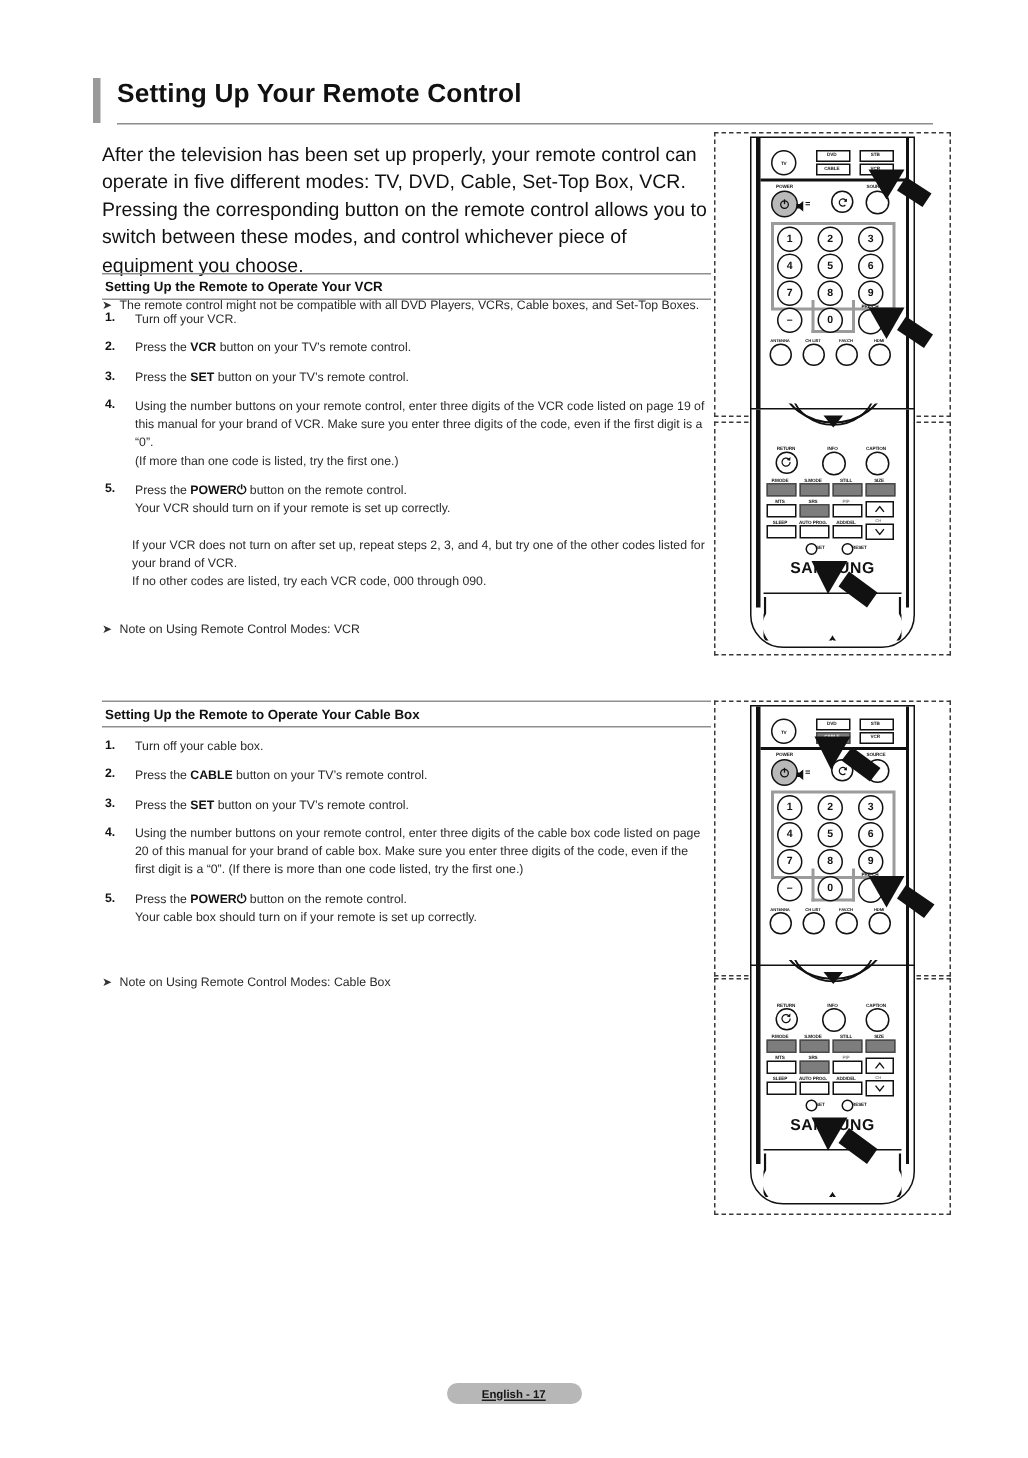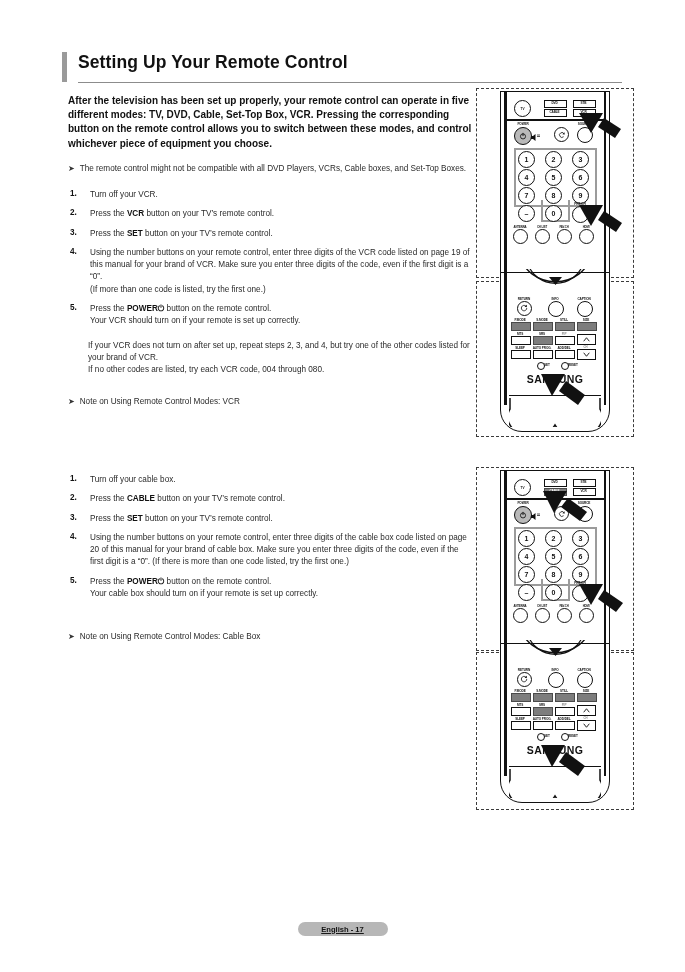--- a/index.html
+++ b/index.html
@@ -18,21 +18,21 @@
     position:absolute;left:16px;top:0px;
     font-size:17.5px;font-weight:bold;letter-spacing:.1px;color:#111;
     white-space:nowrap;
   }
   .title-rule{position:absolute;left:16px;top:30px;width:544px;height:1px;background:#8c8c8c;}
 
   
   .col{position:absolute;left:68px;width:406px;}
 
   .intro{
-    font-size:10px;font-weight:bold;line-height:1.42;color:#111;
+    font-size:13px;font-weight:normal;line-height:1.42;color:#111;
   }
   .bullet-row{display:flex;gap:5px;align-items:flex-start;}
   .bullet-mark{font-size:8px;line-height:1.42;color:#333;flex:0 0 auto;}
   .bullet-body{font-size:8.2px;line-height:1.45;color:#2a2a2a;}
 
   
   .sec{position:relative;}
   .sec-rule-top{height:1px;background:#8f8f8f;}
   .sec-title{font-size:8.9px;font-weight:bold;padding:3px 0 3px 2px;color:#111;}
   .sec-rule-bot{height:1px;background:#8f8f8f;}
@@ -107,20 +107,25 @@
   <div class="col" style="top:94px;">
     <div class="intro">After the television has been set up properly, your remote control can operate in five different modes: TV, DVD, Cable, Set-Top Box, VCR. Pressing the corresponding button on the remote control allows you to switch between these modes, and control whichever piece of equipment you choose.</div>
     <div class="gap-md"></div>
     <div class="bullet-row">
       <div class="bullet-mark">➤</div>
       <div class="bullet-body">The remote control might not be compatible with all DVD Players, VCRs, Cable boxes, and Set-Top Boxes.</div>
     </div>
   </div>
 
   <div class="col" style="top:182px;">
+    <div class="sec">
+      <div class="sec-rule-top"></div>
+      <div class="sec-title">Setting Up the Remote to Operate Your VCR</div>
+      <div class="sec-rule-bot"></div>
+    </div>
 
     <div class="step">
       <div class="step-num">1.</div>
       <div class="step-body">Turn off your VCR.</div>
     </div>
 
     <div class="step">
       <div class="step-num">2.</div>
       <div class="step-body"><span>Press the </span><b>VCR</b><span> button on your TV’s remote control.</span></div>
     </div>
@@ -141,32 +146,37 @@
     <div class="step">
       <div class="step-num">5.</div>
       <div class="step-body">
         <span>Press the </span><b>POWER⏻</b><span> button on the remote control.</span><br>
         <span>Your VCR should turn on if your remote is set up correctly.</span>
       </div>
     </div>
 
     <div class="gap-md"></div>
     <div class="para indent">If your VCR does not turn on after set up, repeat steps 2, 3, and 4, but try one of the other codes listed for your brand of VCR.</div>
-    <div class="para indent">If no other codes are listed, try each VCR code, 004 through 080.</div>
+    <div class="para indent">If no other codes are listed, try each VCR code, 000 through 090.</div>
 
     <div class="gap-lg"></div>
     <div class="note">
       <div class="bullet-mark">➤</div>
       <div class="note-body">
         <span>Note on Using Remote Control Modes: VCR</span><br>
       </div>
     </div>
   </div>
 
   <div class="col" style="top:467px;">
+    <div class="sec">
+      <div class="sec-rule-top"></div>
+      <div class="sec-title">Setting Up the Remote to Operate Your Cable Box</div>
+      <div class="sec-rule-bot"></div>
+    </div>
 
     <div class="step">
       <div class="step-num">1.</div>
       <div class="step-body">Turn off your cable box.</div>
     </div>
 
     <div class="step">
       <div class="step-num">2.</div>
       <div class="step-body"><span>Press the </span><b>CABLE</b><span> button on your TV’s remote control.</span></div>
     </div>

